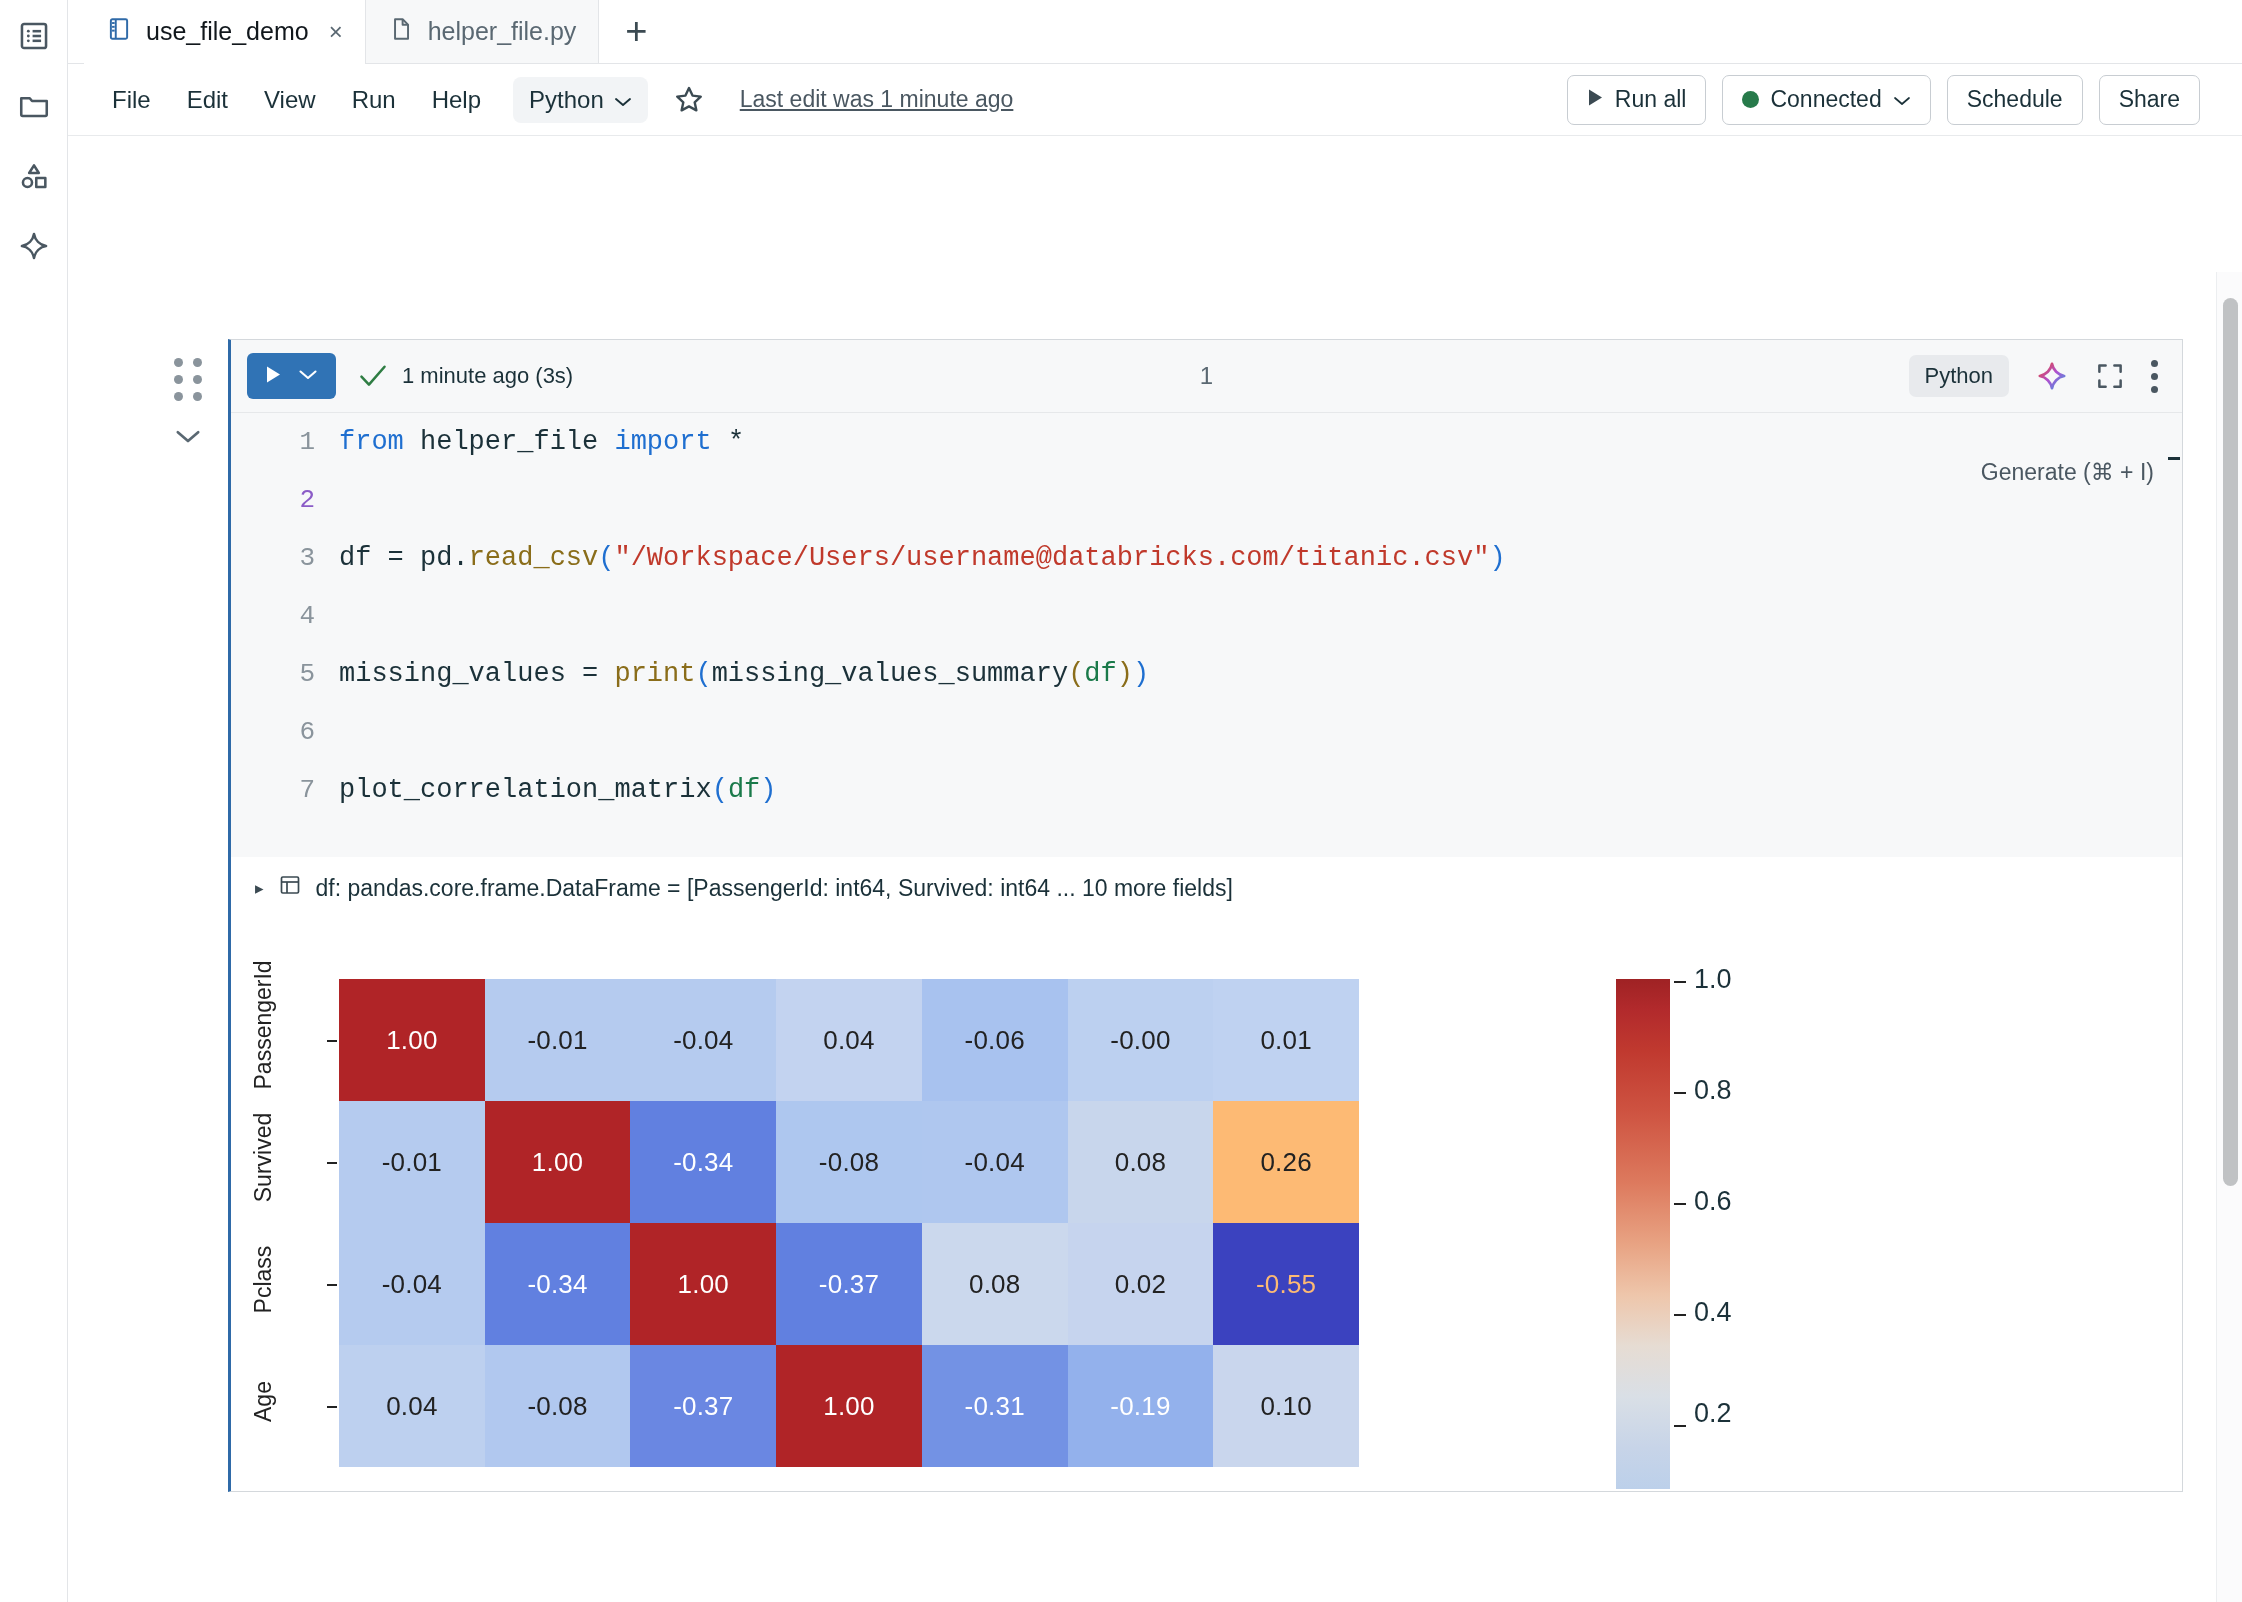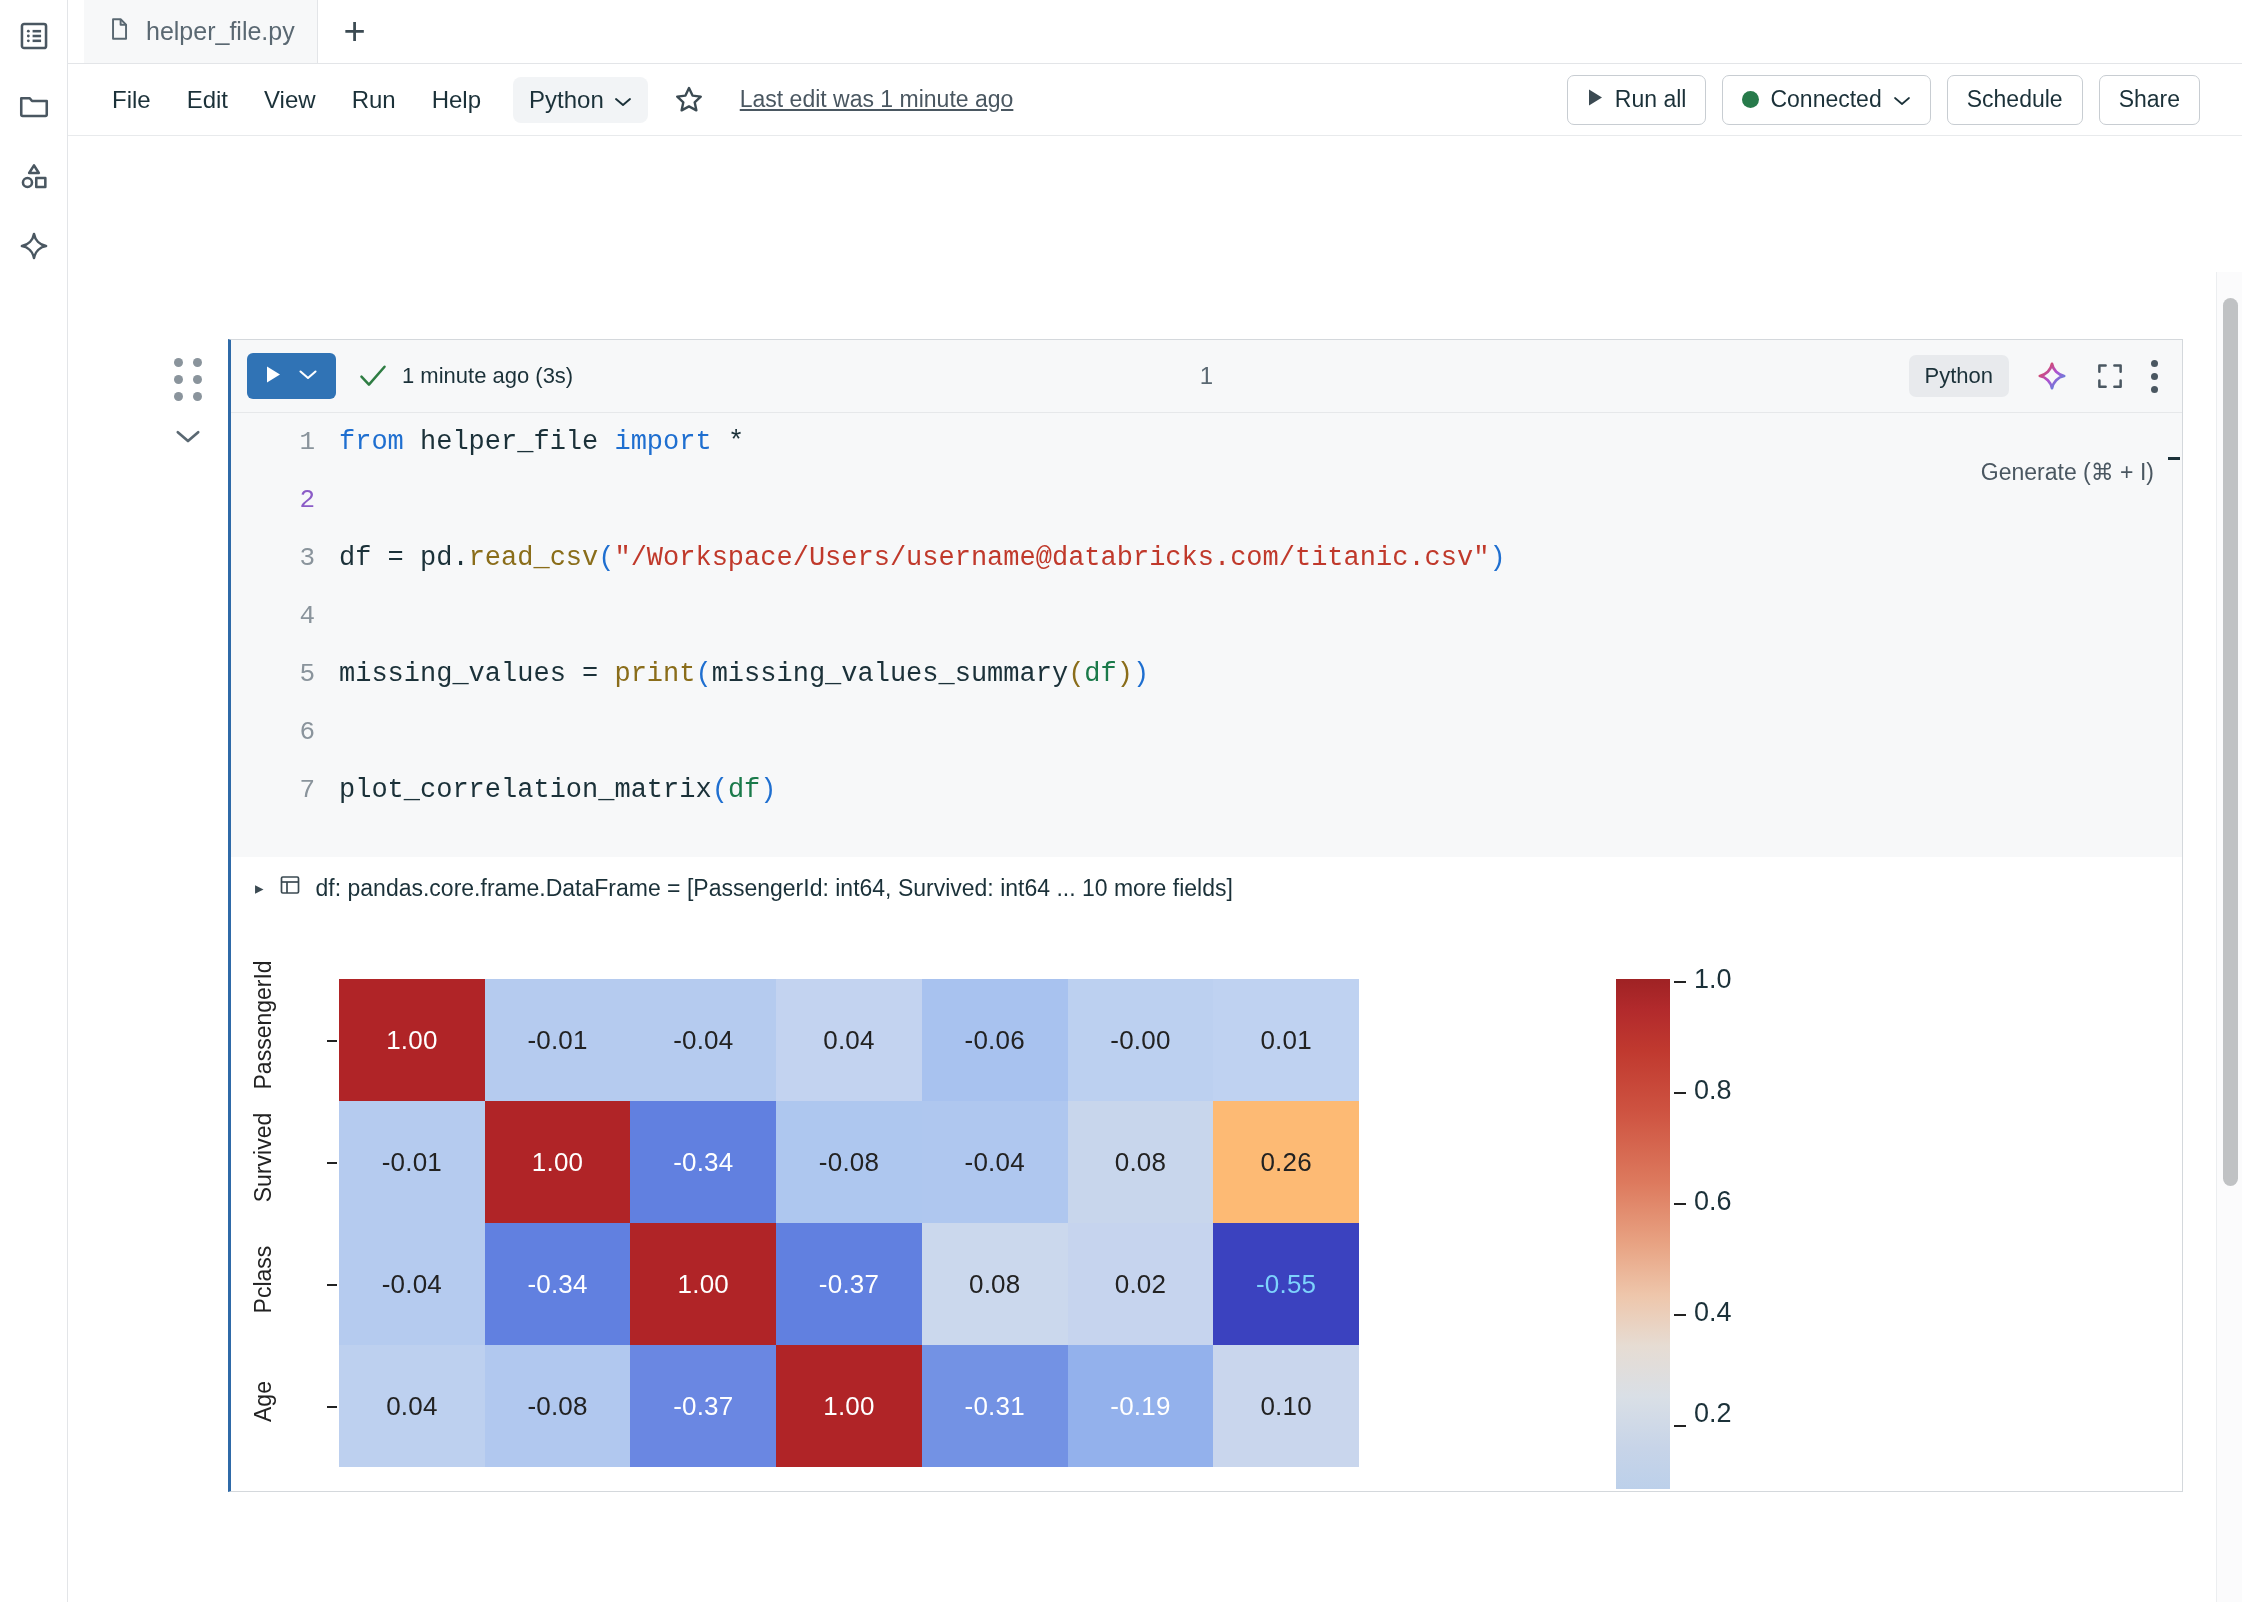--- a/index.html
+++ b/index.html
@@ -233,20 +233,33 @@
     <div class="rail-icon">
       <svg width="34" height="34" viewBox="0 0 24 24" fill="none" stroke="#4a5761" stroke-width="1.8" stroke-linejoin="round">
         <path d="M12 3.5c.8 4.4 4.1 7.7 8.5 8.5-4.4.8-7.7 4.1-8.5 8.5-.8-4.4-4.1-7.7-8.5-8.5 4.4-.8 7.7-4.1 8.5-8.5z"></path>
       </svg>
     </div>
   </div>
 
   <div class="main-col">
 
     <div class="tabstrip">
+      <div class="tab active">
+        <span>
+          <svg width="26" height="26" viewBox="0 0 24 24" fill="none" stroke="#2f6aa8" stroke-width="1.8">
+            <rect x="4.5" y="3" width="15" height="18" rx="1.4"></rect>
+            <line x1="9" y1="3" x2="9" y2="21"></line>
+            <line x1="5.6" y1="6.5" x2="8" y2="6.5"></line>
+            <line x1="5.6" y1="10" x2="8" y2="10"></line>
+            <line x1="5.6" y1="13.5" x2="8" y2="13.5"></line>
+          </svg>
+        </span>
+        <span class="tab-label">use_file_demo</span>
+        <span class="tab-close">×</span>
+      </div>
       <div class="tab inactive">
         <span>
           <svg width="26" height="26" viewBox="0 0 24 24" fill="none" stroke="#5a6872" stroke-width="1.8" stroke-linejoin="round">
             <path d="M6.5 3h7l5 5v13h-12z"></path>
             <path d="M13.5 3v5h5"></path>
           </svg>
         </span>
         <span class="tab-label">helper_file.py</span>
       </div>
       <div class="tab-add">+</div>
@@ -495,21 +508,21 @@
                 </div>
               <div class="hm-cell" style="background:#6180e0;color:#fff;">
                   <span>-0.37</span>
                 </div>
               <div class="hm-cell" style="background:#cbd8ed;color:#222;">
                   <span>0.08</span>
                 </div>
               <div class="hm-cell" style="background:#c6d4ee;color:#222;">
                   <span>0.02</span>
                 </div>
-              <div class="hm-cell" style="background:#3b42bf;color:#7dd3fc;">
+              <div class="hm-cell" style="background:#3b42bf;color:#fdba74;">
                   <span>-0.55</span>
                 </div>
 
               <div class="hm-cell" style="background:#bdd0ef;color:#222;">
                   <span>0.04</span>
                 </div>
               <div class="hm-cell" style="background:#b1c8ef;color:#222;">
                   <span>-0.08</span>
                 </div>
               <div class="hm-cell" style="background:#6a87e2;color:#fff;">

